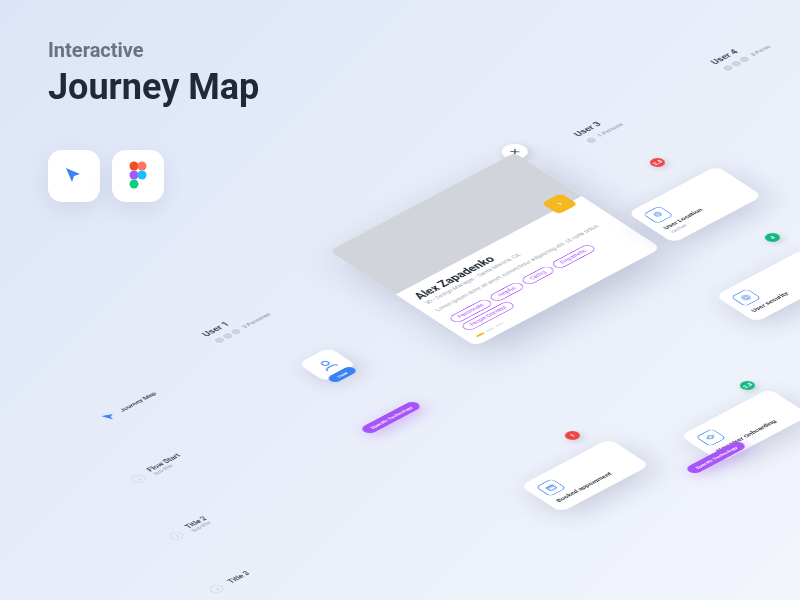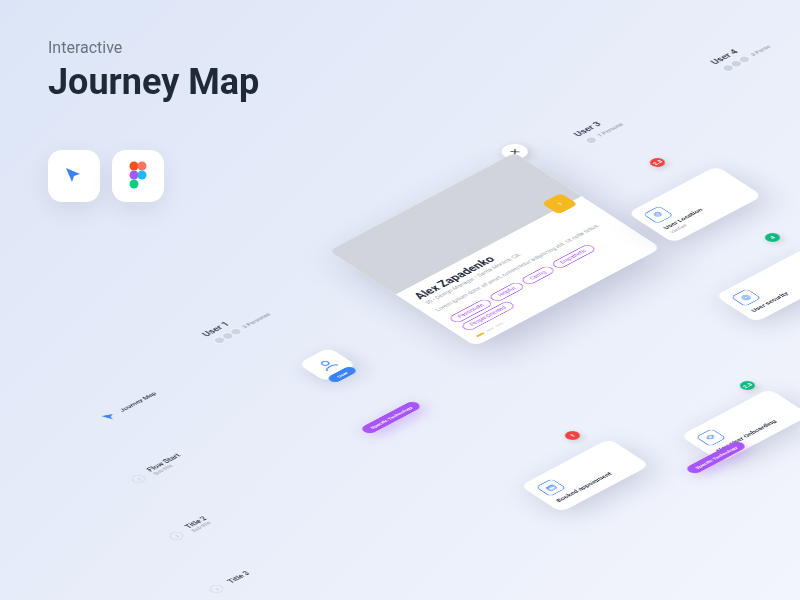--- a/index.html
+++ b/index.html
@@ -1,19 +1,19 @@
 <!DOCTYPE html>
 <html><head>
 <meta charset="utf-8">
 <style>
 * { margin: 0; padding: 0; box-sizing: border-box; font-family: -apple-system, BlinkMacSystemFont, 'Segoe UI', Roboto, sans-serif; }
 body { width: 800px; height: 600px; background: linear-gradient(135deg, #dce5f7 0%, #e8edf9 50%, #f2f5fc 100%); overflow: hidden; position: relative; }
 
 .header { position: absolute; top: 38px; left: 48px; z-index: 10; }
-.header-sub { font-size: 16px; color: #6b7280; font-weight: 400; margin-bottom: 4px; }
+.header-sub { font-size: 20px; color: #6b7280; font-weight: 700; margin-bottom: 4px; }
 .header-main { font-size: 36px; color: #1f2937; font-weight: 700; }
 
 .tool-icons { position: absolute; top: 150px; left: 48px; display: flex; gap: 12px; z-index: 10; }
 .tool-iconbox { width: 52px; height: 52px; background: #fff; border-radius: 14px; display: flex; align-items: center; justify-content: center; box-shadow: 0 8px 24px rgba(0,0,0,0.08); }
 
 .iso-stage { position: absolute; top: 0; left: 0; width: 800px; height: 600px; }
 .iso { transform: rotateX(54deg) rotateZ(-42deg); transform-style: preserve-3d; }
 .card { position: absolute; background: #fff; border-radius: 10px; box-shadow: 0 12px 36px rgba(30,40,90,0.18); padding: 10px 12px; }
 .shadow-lg { box-shadow: 0 20px 50px rgba(30,40,90,0.22); }
 

